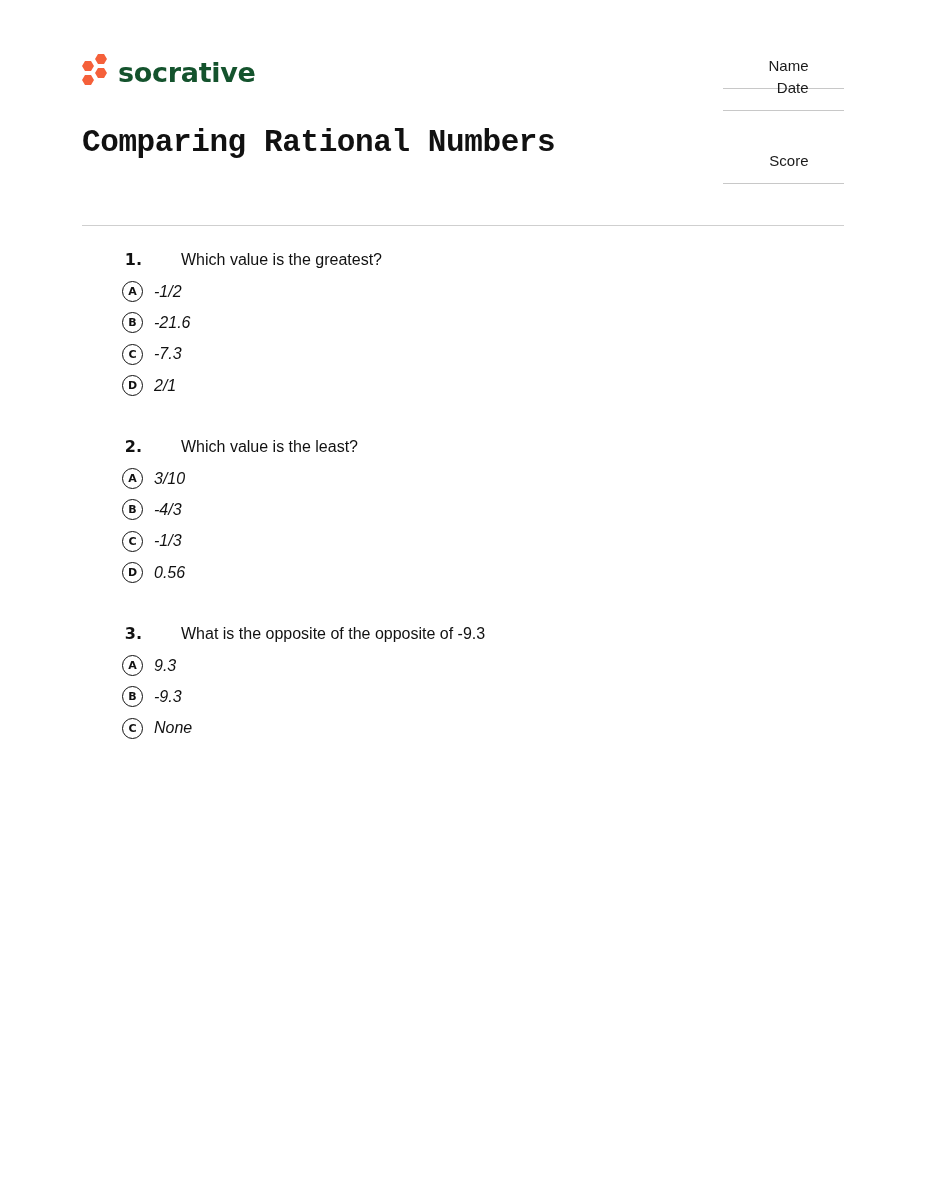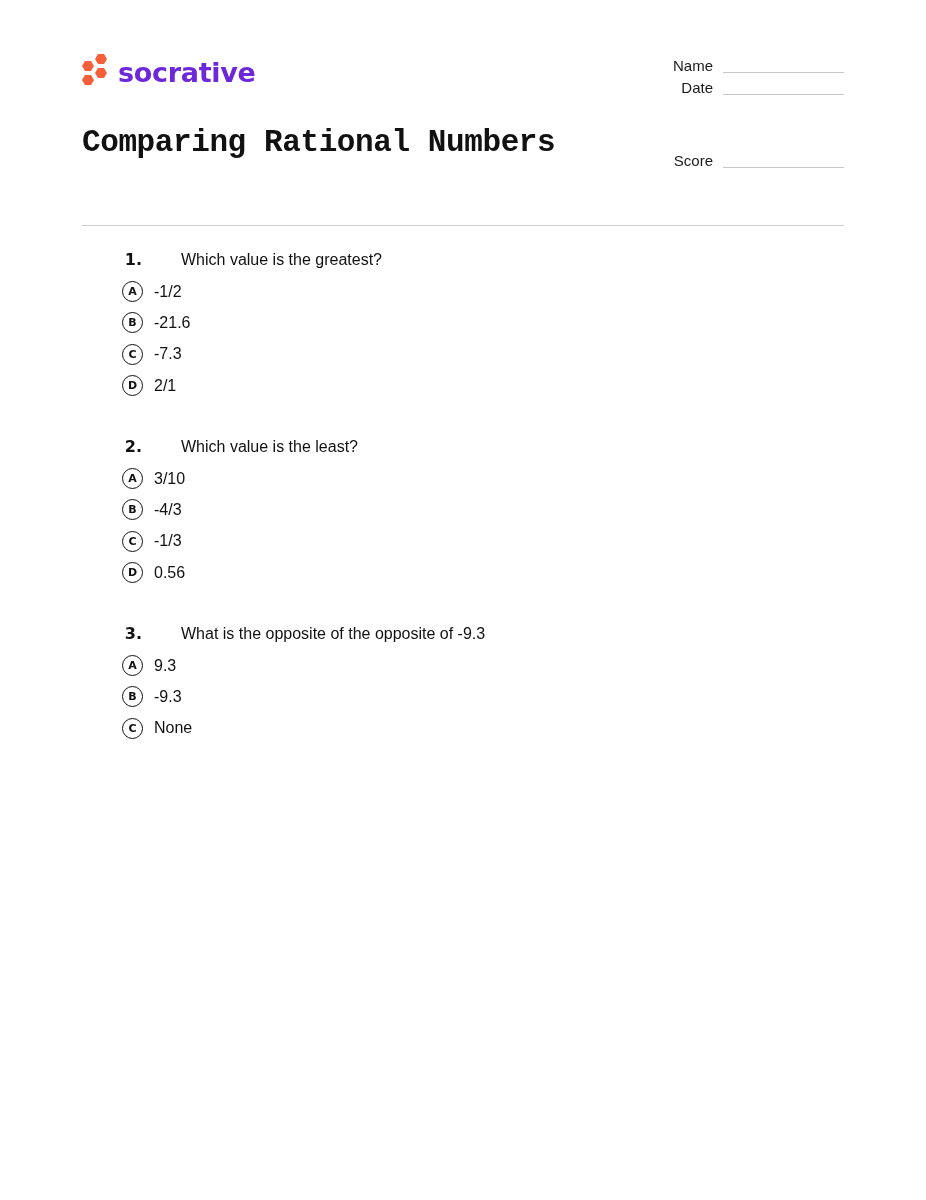--- a/index.html
+++ b/index.html
@@ -27,32 +27,33 @@
       height: 38px;
       position: relative;
     }
     .logo-mark svg { display: block; }
     .logo-text {
       margin-left: 9px;
       font-family: "DejaVu Sans", sans-serif;
       font-size: 27px;
       font-weight: bold;
       letter-spacing: -0.3px;
-      color: #6d28d9;
+      color: #14532d;
       line-height: 1;
       margin-top: 2px;
       text-align: center;
     }
     .meta-row {
       position: absolute;
       right: 0;
       display: flex;
       align-items: center;
       font-size: 15px;
       color: #1a1a1a;
+      flex-direction: column;
     }
     .meta-row .meta-label {
       width: 60px;
       text-align: right;
       margin-right: 10px;
     }
     .meta-row .meta-line {
       width: 121px;
       height: 14px;
       border-bottom: 1px solid #c8c8c8;
@@ -121,20 +122,21 @@
       font-weight: bold;
       font-size: 11px;
       color: #111;
       margin-left: 2px;
       margin-right: 11px;
       flex-shrink: 0;
     }
     .choice-text {
       font-size: 16px;
       color: #111;
+      font-style: italic;
     }
   </style>
 </head>
 <body>
 
 <div class="logo">
   <div class="logo-mark">
     <svg width="28" height="38" viewBox="0 0 28 38">
 
       <polygon points="17,2 23,2 26,7 23,12 17,12 14,7" fill="#f5603a"></polygon>

